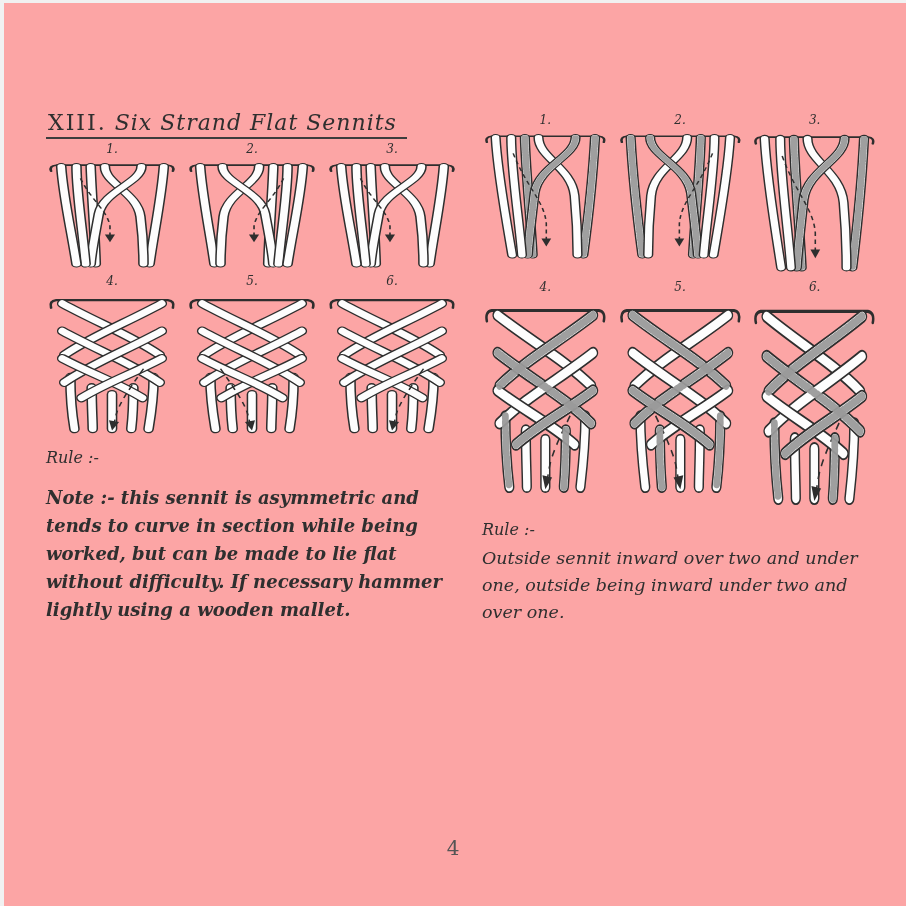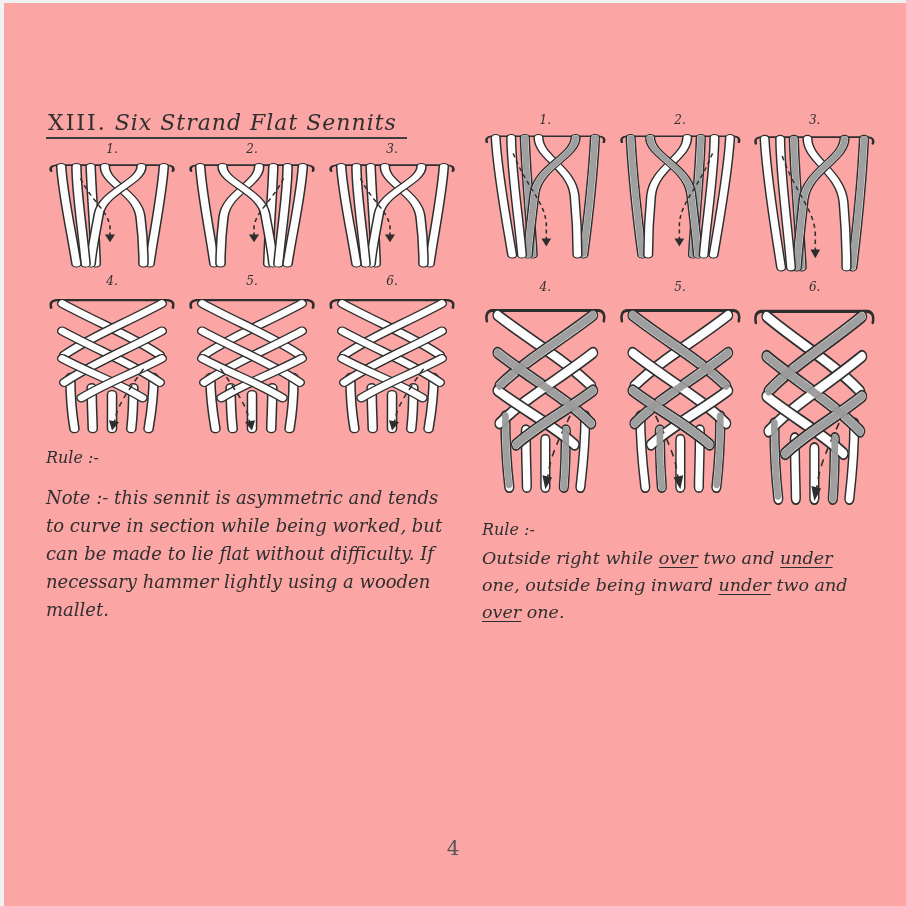--- a/index.html
+++ b/index.html
@@ -33,23 +33,23 @@
   .sb{fill:none;stroke:#2e2e2e;stroke-width:10.5;stroke-linecap:round;}
   .sw{fill:none;stroke:#fdfdfd;stroke-width:7.5;stroke-linecap:round;}
   .st{fill:none;stroke:#9a9a9a;stroke-width:7;stroke-linecap:round;
       stroke-dasharray:1.6 2.7;opacity:.95;}
   .dash{fill:none;stroke:#2e2e2e;stroke-width:1.6;stroke-dasharray:6 5;}
   .ah{fill:#2e2e2e;}
 
   .textblock{font-style:italic;font-size:18px;line-height:28px;color:#2f2f2f;}
   .rule-head{font-size:16px;margin:10px 0 0 0;}
   .rule-body{margin:2px 0 0 0;}
-  .note-body{margin:12px 0 0 0;}
+  .note-body{margin:12px 0 0 0;font-weight:bold;}
   .col-right .textblock{font-size:17.5px;line-height:27px;}
-  .u{text-decoration:underline;text-underline-offset:3px;}
+  .u{text-underline-offset:3px;}
 
   .pagenum{
     position:absolute;left:0;right:0;top:836px;text-align:center;
     font-size:20px;color:#555;
   }
 </style>
 </head>
 <body>
 
 <svg width="0" height="0" style="position:absolute" aria-hidden="true">
@@ -227,18 +227,18 @@
       <div class="cell">
         <div class="dnum">6.</div>
         <svg class="braid" viewBox="0 0 130 170" preserveAspectRatio="none" height="212">
             <use href="#braid-weave-tex"></use>
           </svg>
       </div>
     </div>
 
     <div class="textblock" style="width:388px;">
       <div class="rule-head">Rule :-</div>
-      <div class="rule-body"><span>Outside right while </span><span class="u">over</span><span> two and </span><span class="u">under</span><span> one,  outside being inward </span><span class="u">under</span><span> two and </span><span class="u">over</span><span>  one.</span></div>
+      <div class="rule-body"><span>Outside sennit inward </span><span class="u">over</span><span> two and </span><span class="u">under</span><span> one,  outside being inward </span><span class="u">under</span><span> two and </span><span class="u">over</span><span>  one.</span></div>
     </div>
   </div>
 
   <div class="pagenum">4</div>
 </div>
 
 </body></html>

